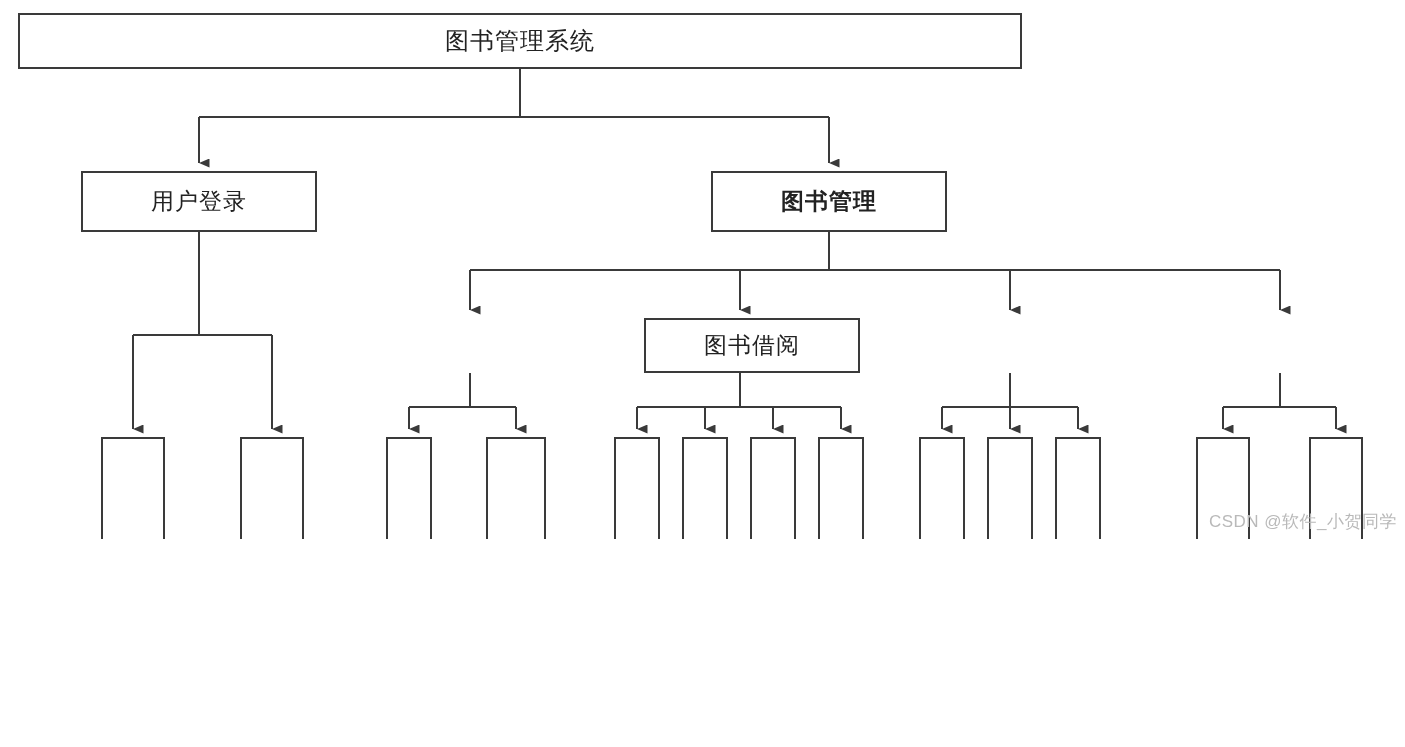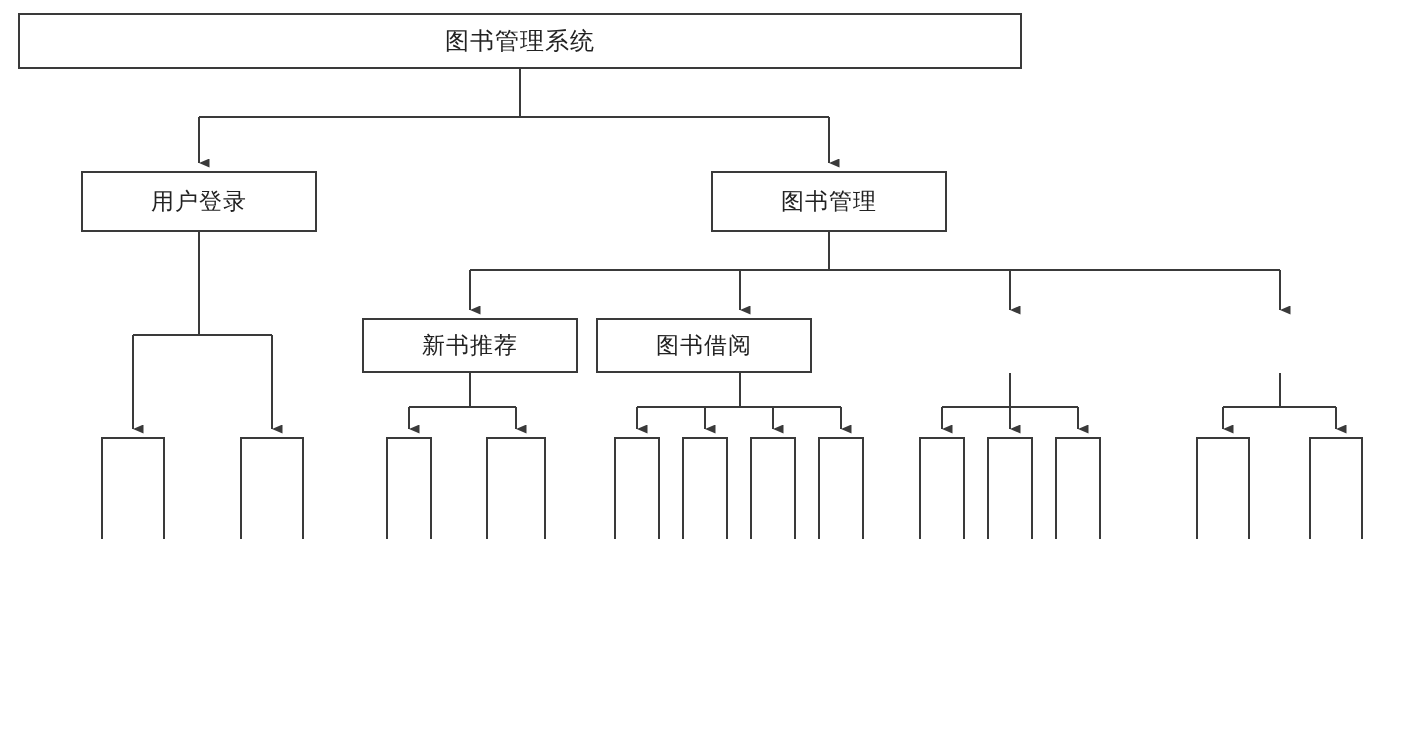--- a/index.html
+++ b/index.html
@@ -123,28 +123,25 @@
     </g>
   </svg>
 
   <div class="node root horiz" style="left:18px; top:13px; width:1004px; height:56px;">
     <span>图书管理系统</span>
   </div>
 
   <div class="node horiz" style="left:81px; top:171px; width:236px; height:61px;">
     <span>用户登录</span>
   </div>
-  <div class="node horiz" style="left:711px; top:171px; width:236px; height:61px;">
+  <div class="node horiz" style="left:711px; top:171px; width:236px; height:61px;font-weight:bold;">
     <span>图书管理</span>
   </div>
 
-  <div class="node horiz" style="left:362px; top:318px; width:216px; height:55px;">
-    <span>新书推荐</span>
-  </div>
-  <div class="node horiz" style="left:596px; top:318px; width:216px; height:55px;">
+  <div class="node horiz" style="left:644px; top:318px; width:216px; height:55px;">
     <span>图书借阅</span>
   </div>
 
   <div class="node leaf" style="left:101px; top:437px; width:64px; height:298px;">
     <span class="vtext">用户登录</span>
   </div>
   <div class="node leaf" style="left:240px; top:437px; width:64px; height:298px;">
     <span class="vtext">注销登录</span>
   </div>
 
@@ -178,14 +175,15 @@
     <span class="vtext">确认归还（管理员）</span>
   </div>
 
   <div class="node leaf" style="left:1196px; top:437px; width:54px; height:298px;">
     <span class="vtext">新增借阅记录</span>
   </div>
   <div class="node leaf" style="left:1309px; top:437px; width:54px; height:298px;">
     <span class="vtext">查询借阅记录</span>
   </div>
 
+  <div class="watermark">CSDN @软件_小贺同学</div>
 
 </div>
 
 </body></html>

